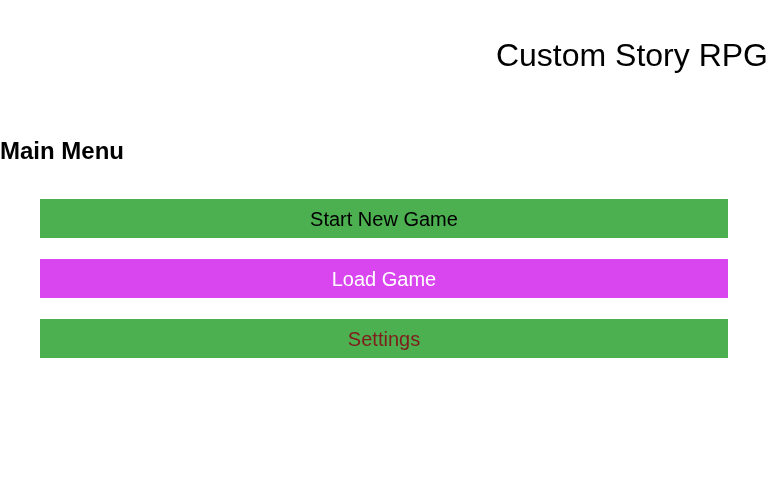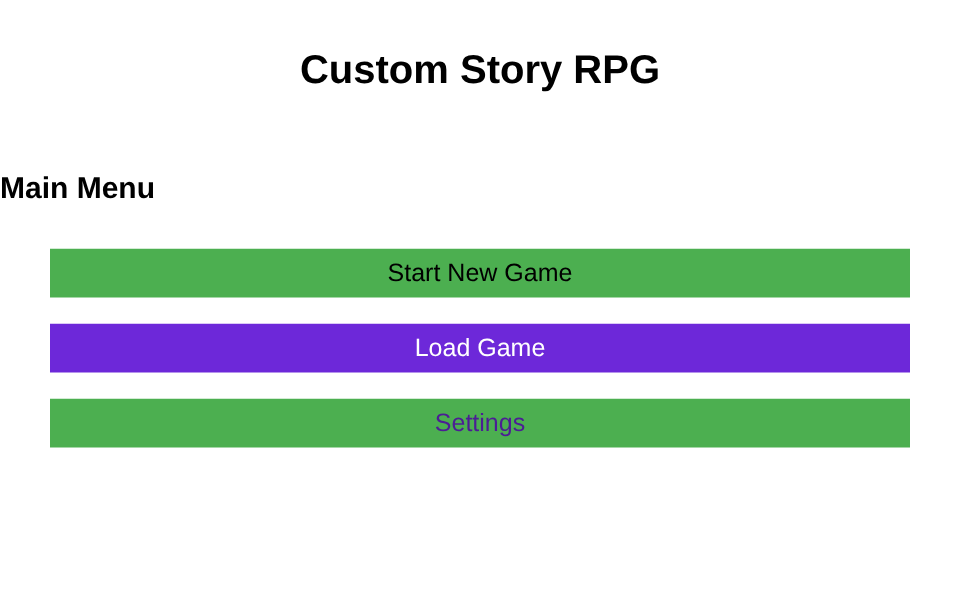--- a/index.html
+++ b/index.html
@@ -10,22 +10,22 @@
     width: 768px;
     height: 480px;
     overflow: hidden;
     background: #ffffff;
     font-family: "Liberation Sans", sans-serif;
     color: #000000;
   }
   .page-title {
     font-size: 32px;
     line-height: 37px;
-    font-weight: bold;
-    text-align: center;
+    font-weight: normal;
+    text-align: right;
     margin: 37px 0 0 0;
   }
   .menu-heading {
     font-size: 24px;
     line-height: 28px;
     font-weight: bold;
     text-align: left;
     margin: 63px 0 0 0;
   }
   .menu {
@@ -52,17 +52,17 @@
 <body style="background: rgb(255, 255, 255); color: rgb(0, 0, 0);">
 
 <main>
   <h1 class="page-title">Custom Story RPG</h1>
 
   <h2 class="menu-heading">Main Menu</h2>
 
   <nav class="menu">
     <button class="menu-button" style="background: rgb(76, 175, 80); color: rgb(0, 0, 0);">Start New Game</button>
 
-    <button class="menu-button" style="background: #6d28d9; color: rgb(255, 255, 255);">Load Game</button>
+    <button class="menu-button" style="background: #d946ef; color: rgb(255, 255, 255);">Load Game</button>
 
-    <button class="menu-button" style="background: rgb(76, 175, 80); color: #4c1d95;">Settings</button>
+    <button class="menu-button" style="background: rgb(76, 175, 80); color: #7f1d1d;">Settings</button>
   </nav>
 </main>
 
 </body></html>

